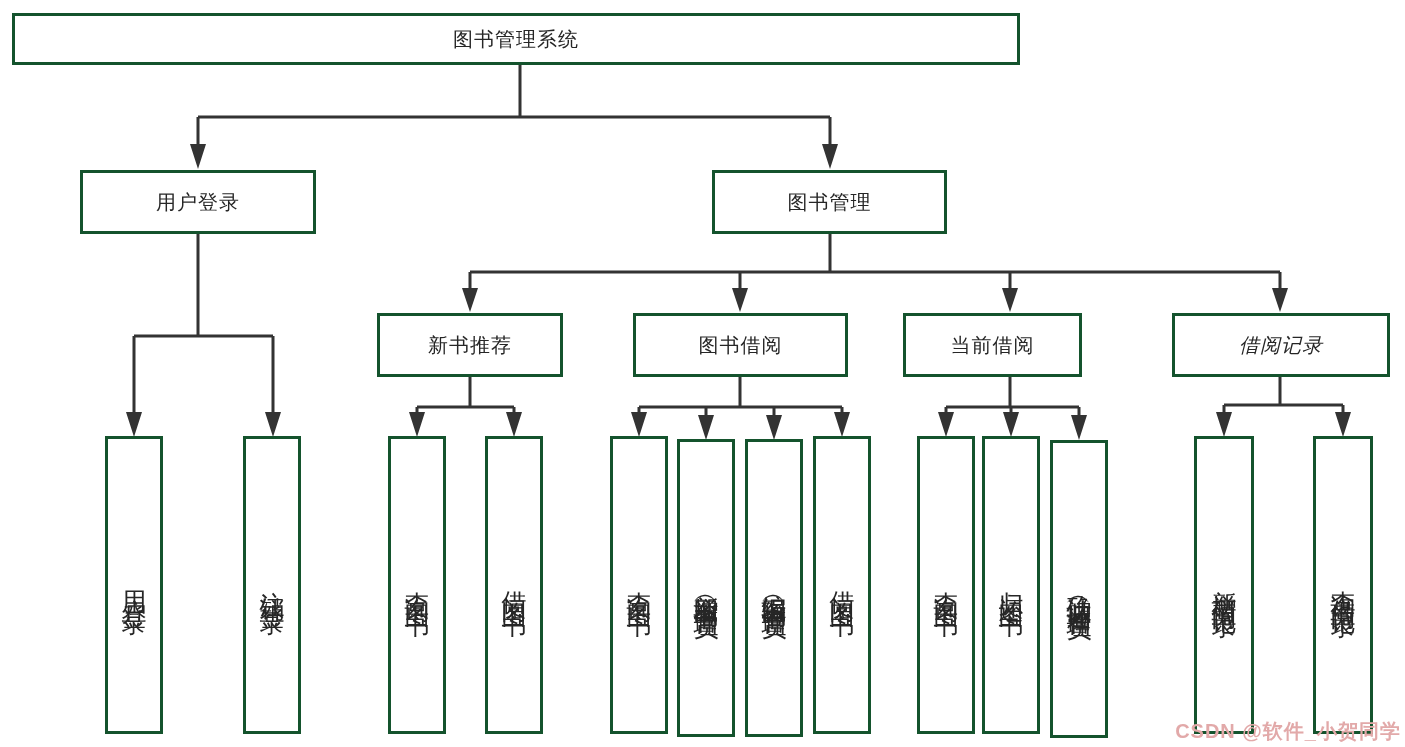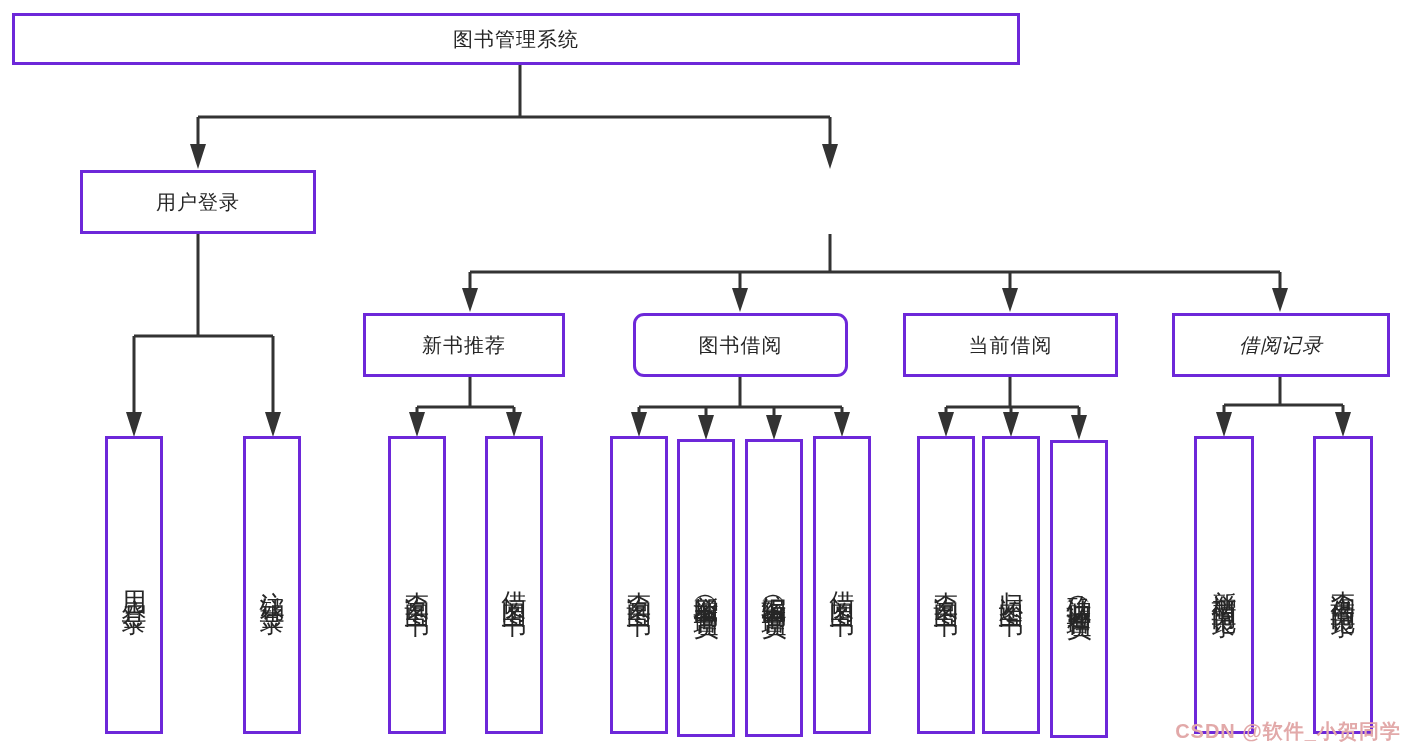--- a/index.html
+++ b/index.html
@@ -22,21 +22,21 @@
     position: absolute;
     left: 0;
     top: 0;
     width: 1405px;
     height: 747px;
     pointer-events: none;
   }
   .node {
     position: absolute;
     box-sizing: border-box;
-    border: 3px solid #6d28d9;
+    border: 3px solid #14532d;
     background: #ffffff;
     display: flex;
     align-items: center;
     justify-content: center;
   }
   .hnode {
     font-size: 20px;
     letter-spacing: 1px;
     white-space: nowrap;
   }
@@ -107,28 +107,31 @@
              M1071 415 L1087 415 L1079 440 Z"></path>
   </svg>
 
   <div class="node hnode" style="left:12px; top:13px; width:1008px; height:52px;">
     <span>图书管理系统</span>
   </div>
 
   <div class="node hnode" style="left:80px; top:170px; width:236px; height:64px;">
     <span>用户登录</span>
   </div>
+  <div class="node hnode" style="left:712px; top:170px; width:235px; height:64px;">
+    <span>图书管理</span>
+  </div>
 
-  <div class="node hnode" style="left:363px; top:313px; width:202px; height:64px;">
+  <div class="node hnode" style="left:377px; top:313px; width:186px; height:64px;">
     <span>新书推荐</span>
   </div>
-  <div class="node hnode" style="left:633px; top:313px; width:215px; height:64px;border-radius:11px;">
+  <div class="node hnode" style="left:633px; top:313px; width:215px; height:64px;">
     <span>图书借阅</span>
   </div>
-  <div class="node hnode" style="left:903px; top:313px; width:215px; height:64px;">
+  <div class="node hnode" style="left:903px; top:313px; width:179px; height:64px;">
     <span>当前借阅</span>
   </div>
   <div class="node hnode" style="left:1172px; top:313px; width:218px; height:64px;font-style:italic;">
     <span>借阅记录</span>
   </div>
 
   <div class="node leaf" style="left:105px; top:436px; width:58px; height:298px;">
     <span>用户登录</span>
   </div>
   <div class="node leaf" style="left:243px; top:436px; width:58px; height:298px;">

